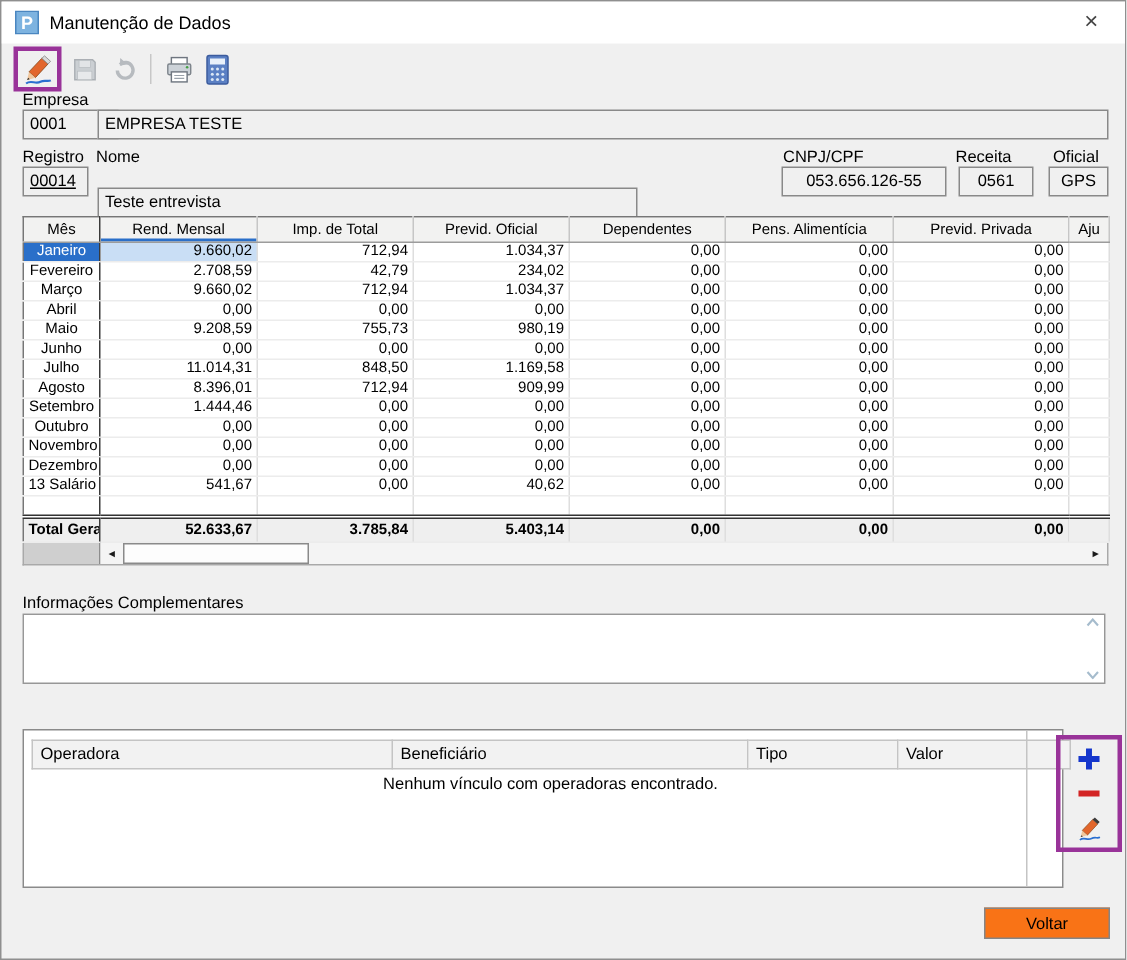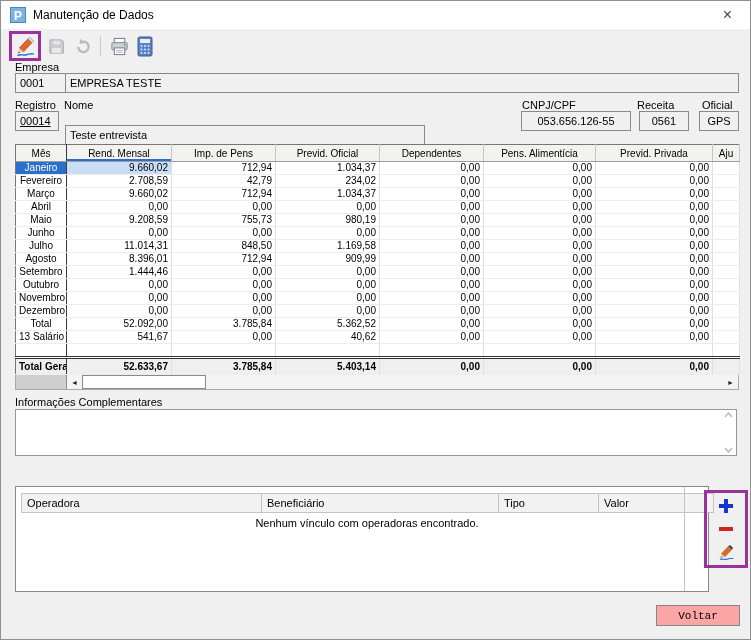--- a/index.html
+++ b/index.html
@@ -59,21 +59,21 @@
   .op-table th{height:18px;background:#f2f2f2;font-weight:normal;text-align:left;padding:0 5px;
       border:1px solid #c4c4c4;white-space:nowrap;overflow:hidden;}
   .ow0{width:240px}.ow1{width:237px}.ow2{width:100px}.ow3{width:115px}
   .op-empty{position:absolute;left:5px;top:30px;width:692px;text-align:center;font-size:11px;}
   .panel-strip-line{position:absolute;right:23px;top:0;bottom:0;width:1px;background:#c4c4c4;}
   .side-hl{position:absolute;left:703px;top:489px;width:38px;height:66px;border:3px solid #993399;background:transparent;
       display:flex;flex-direction:column;align-items:center;justify-content:space-between;padding:3px 0;box-sizing:content-box;z-index:5;}
   .side-btn{width:20px;height:19px;display:flex;align-items:center;justify-content:center;}
   
   .btn{position:absolute;left:655px;top:604px;width:84px;height:21px;box-sizing:border-box;
-      background:#fca5a5;border:1px solid #858585;font-size:11px;display:flex;align-items:center;justify-content:center;font-family:Liberation Mono, monospace;}
+      background:#f97316;border:1px solid #858585;font-size:11px;display:flex;align-items:center;justify-content:center;}
 </style>
 </head>
 <body>
 
 <div class="window">
 
   <div class="titlebar">
     <svg class="logo" viewBox="0 0 16 16">
       <rect x="0.5" y="0.5" width="15" height="15" fill="#7db3e0" stroke="#4a86c0"></rect>
       <text x="8" y="12.5" text-anchor="middle" font-size="12" font-weight="bold" fill="#ffffff" font-family="Liberation Sans, sans-serif">P</text>
@@ -163,21 +163,21 @@
           <col class="cw3">
         <col class="cw4">
           <col class="cw5">
           <col class="cw6">
           <col class="cw7">
       </colgroup>
       <thead>
           <tr id="grid-head-row">
             <th class="mes">Mês</th>
             <th class="th-sel">Rend. Mensal</th>
-            <th>Imp. de Pens</th>
+            <th>Imp. de Total</th>
             <th>Previd. Oficial</th>
             <th>Dependentes</th>
             <th>Pens. Alimentícia</th>
             <th>Previd. Privada</th>
             <th>Aju</th>
           </tr>
         </thead>
       <tbody id="grid-body">
           <tr class="sel">
             <td class="mes">Janeiro</td>
@@ -287,30 +287,20 @@
             <td class="v3">0,00</td>
             <td class="v4">0,00</td>
             <td class="v5">0,00</td>
             <td></td>
           </tr>
           <tr>
             <td class="mes">Dezembro</td>
             <td class="v0">0,00</td>
             <td class="v1">0,00</td>
             <td class="v2">0,00</td>
-            <td class="v3">0,00</td>
-            <td class="v4">0,00</td>
-            <td class="v5">0,00</td>
-            <td></td>
-          </tr>
-          <tr>
-            <td class="mes">Total</td>
-            <td class="v0">52.092,00</td>
-            <td class="v1">3.785,84</td>
-            <td class="v2">5.362,52</td>
             <td class="v3">0,00</td>
             <td class="v4">0,00</td>
             <td class="v5">0,00</td>
             <td></td>
           </tr>
           <tr>
             <td class="mes">13 Salário</td>
             <td class="v0">541,67</td>
             <td class="v1">0,00</td>
             <td class="v2">40,62</td>

